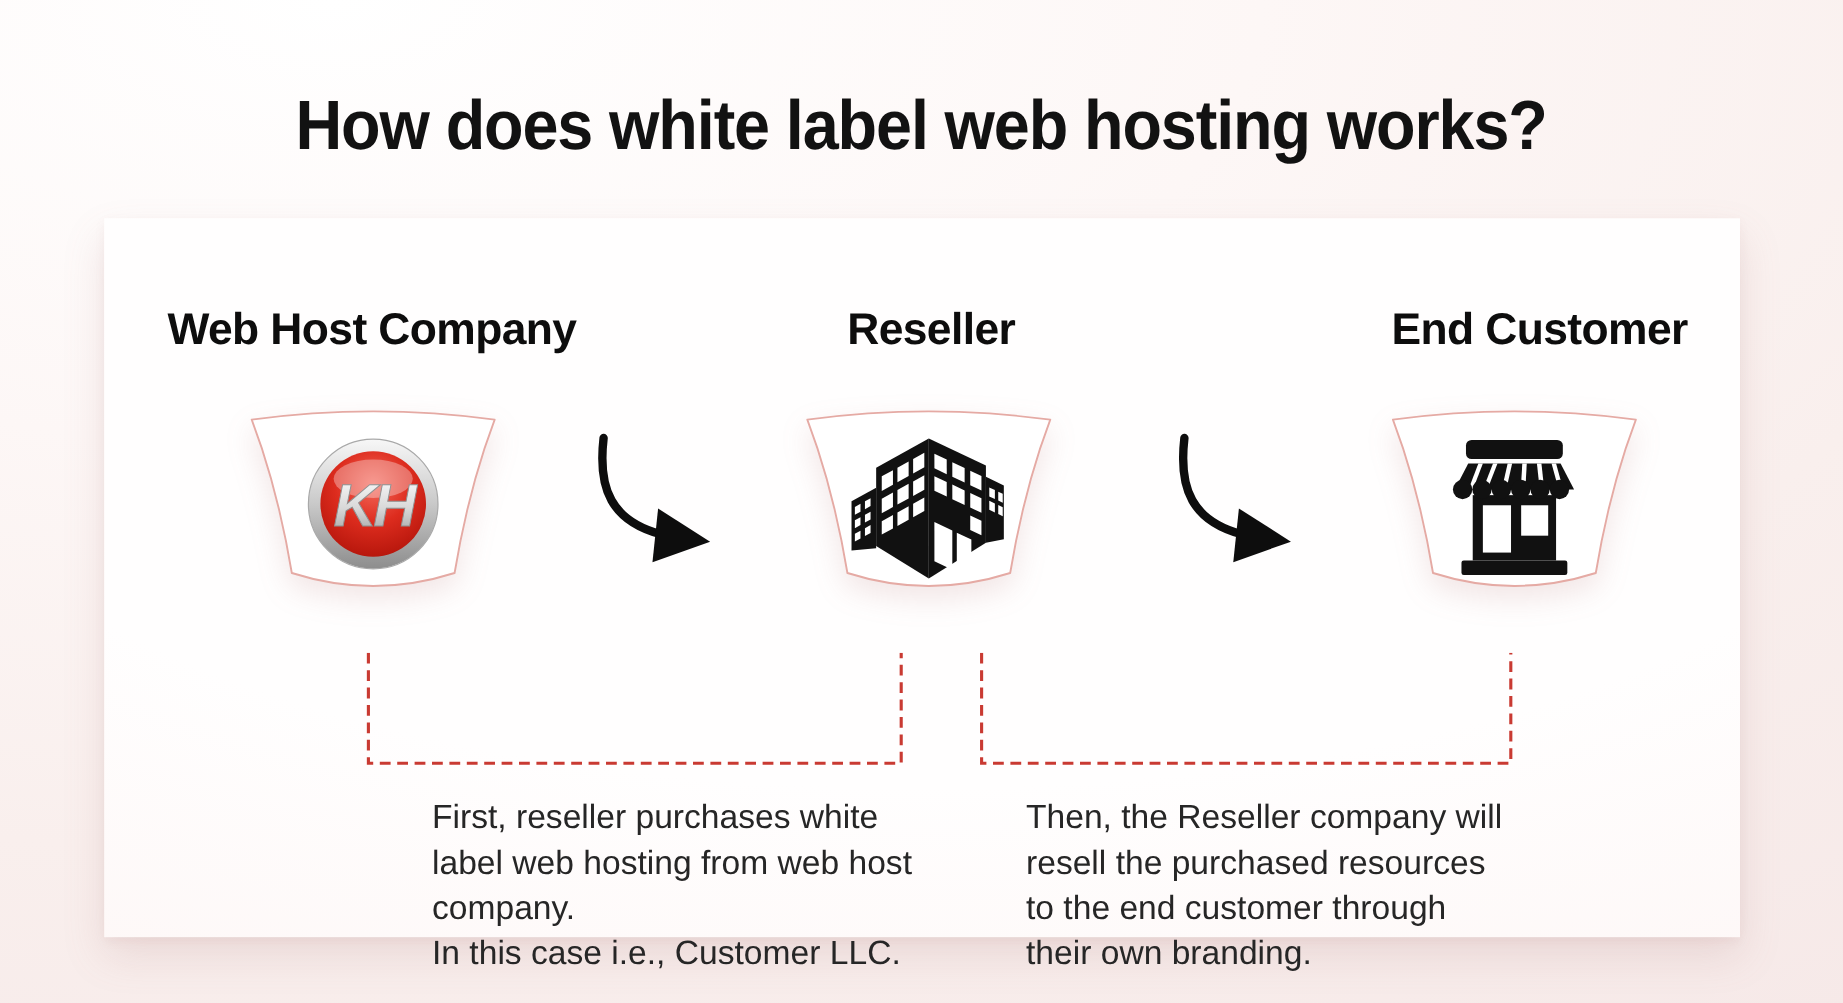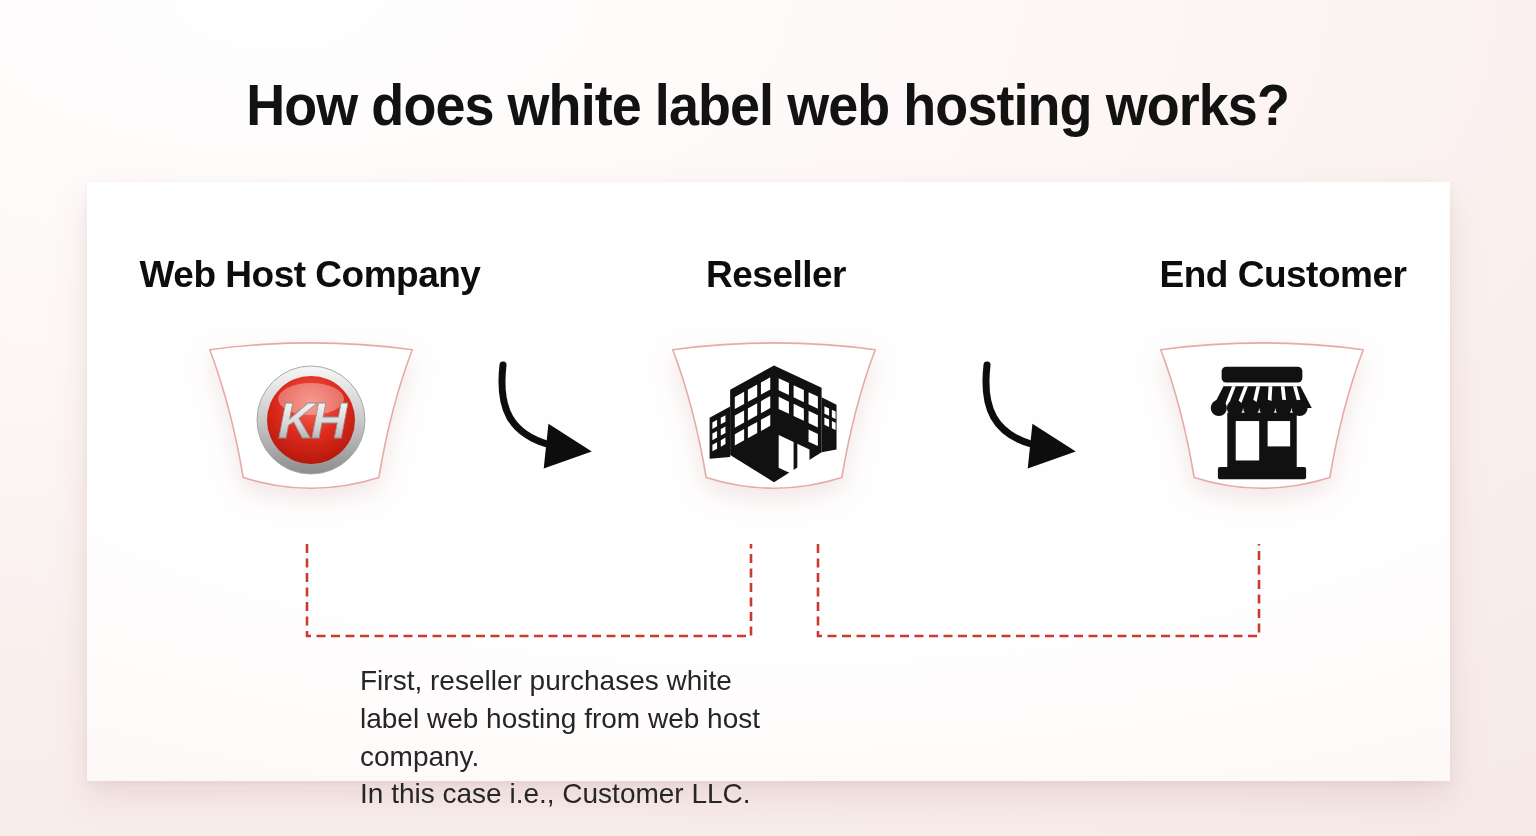--- a/index.html
+++ b/index.html
@@ -175,14 +175,17 @@
     <path d="M 2 0 V 92 H 446 V 0" fill="none" stroke="#c93a32" stroke-width="2.6" stroke-dasharray="9 5.5"></path>
   </svg>
   <svg class="bracket bracket-2" width="446" height="96" viewBox="0 0 446 96">
     <path d="M 2 0 V 92 H 443 V 0" fill="none" stroke="#c93a32" stroke-width="2.6" stroke-dasharray="9 5.5"></path>
   </svg>
 
   <div class="step step-1">
     <div>First, reseller purchases white label web hosting from web host company.</div>
     <div>In this case i.e., Customer LLC.</div>
   </div>
+  <div class="step step-2">
+    <div>Then, the Reseller company will resell the purchased resources to the end customer through their own branding.</div>
+  </div>
 
 </div>
 
 </body></html>

